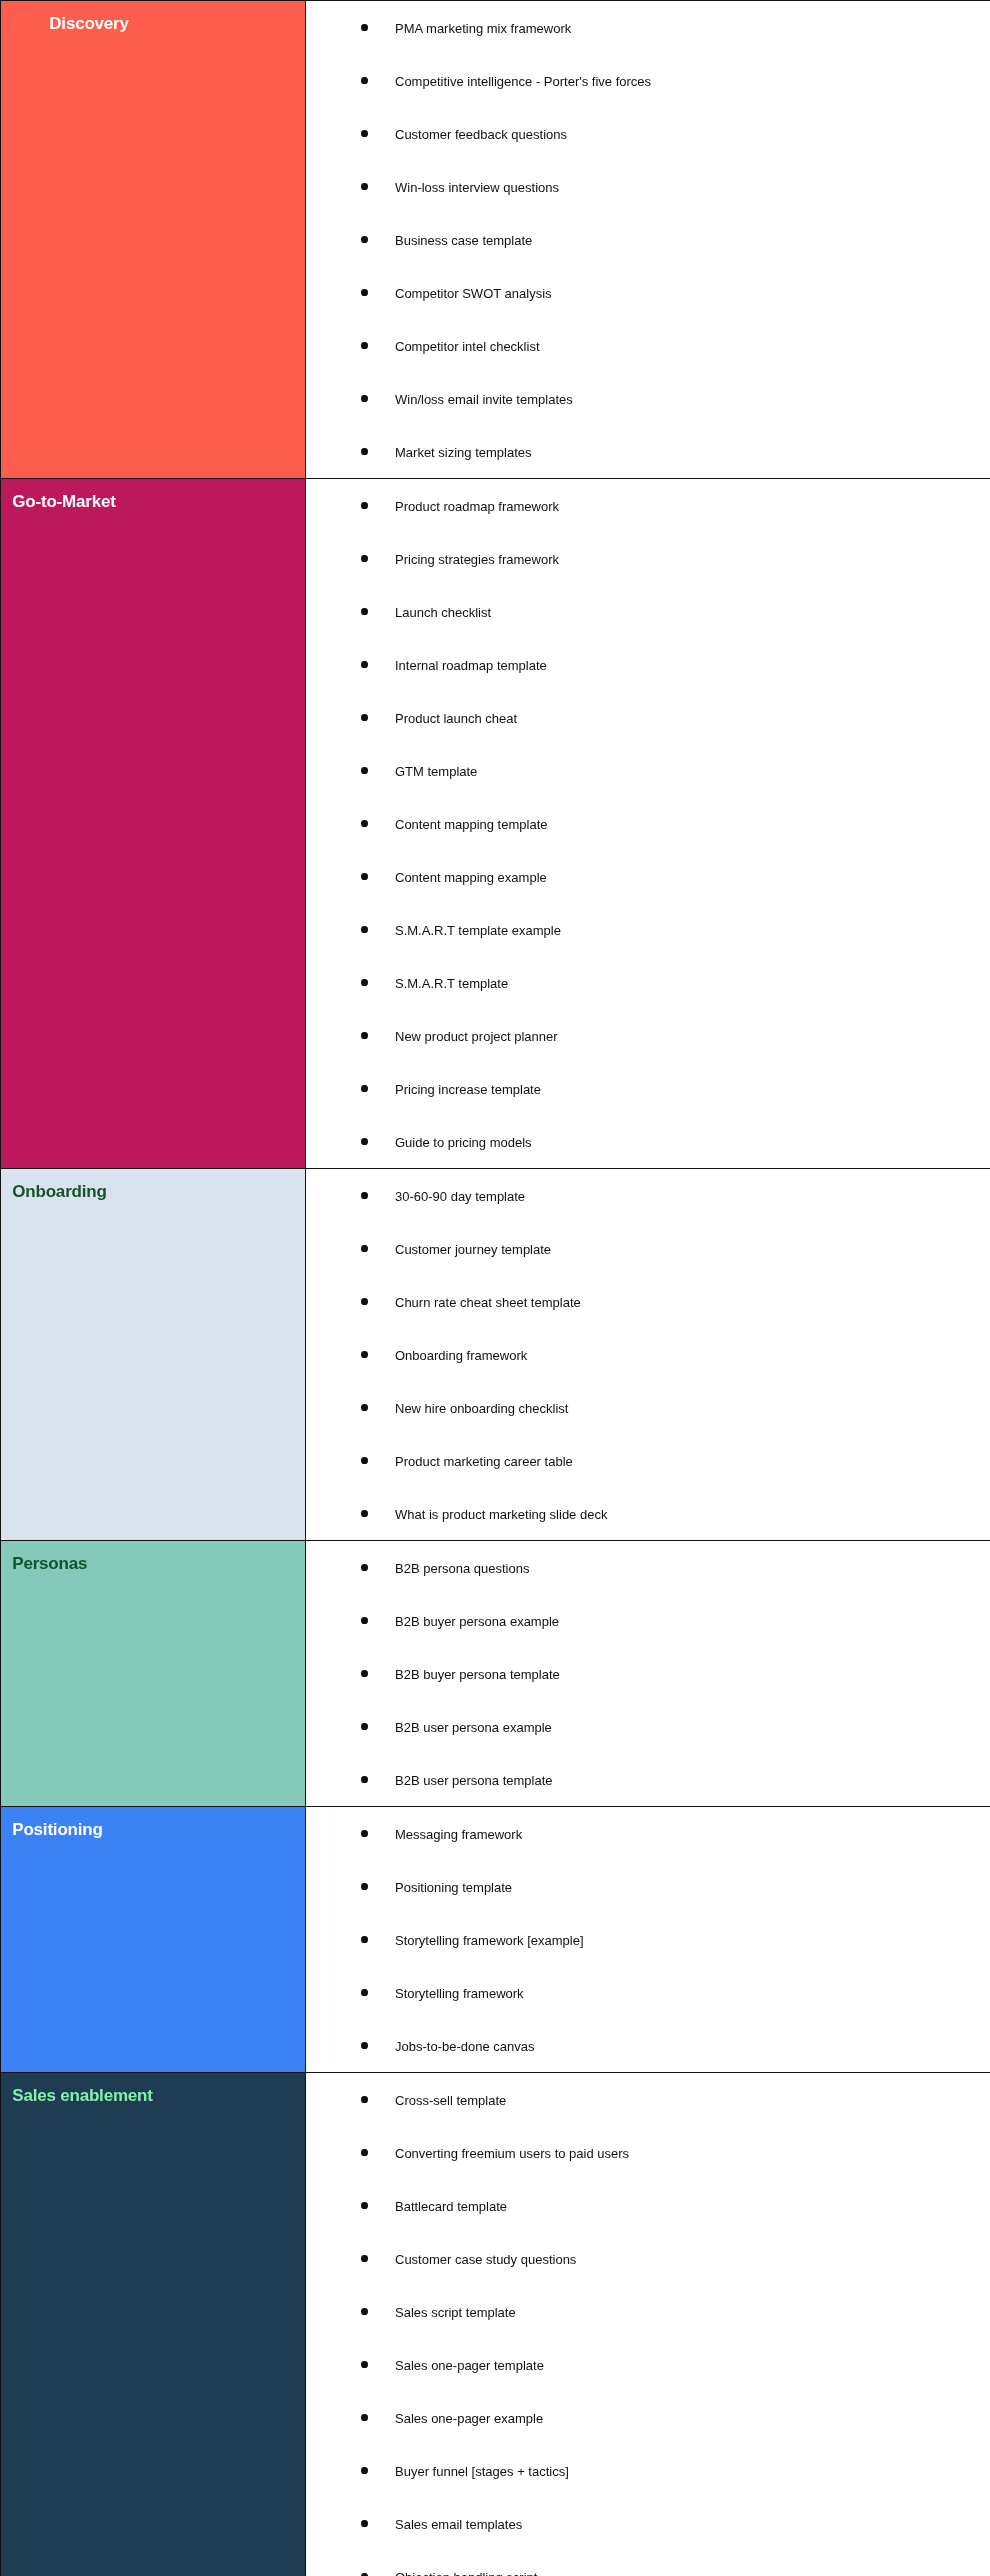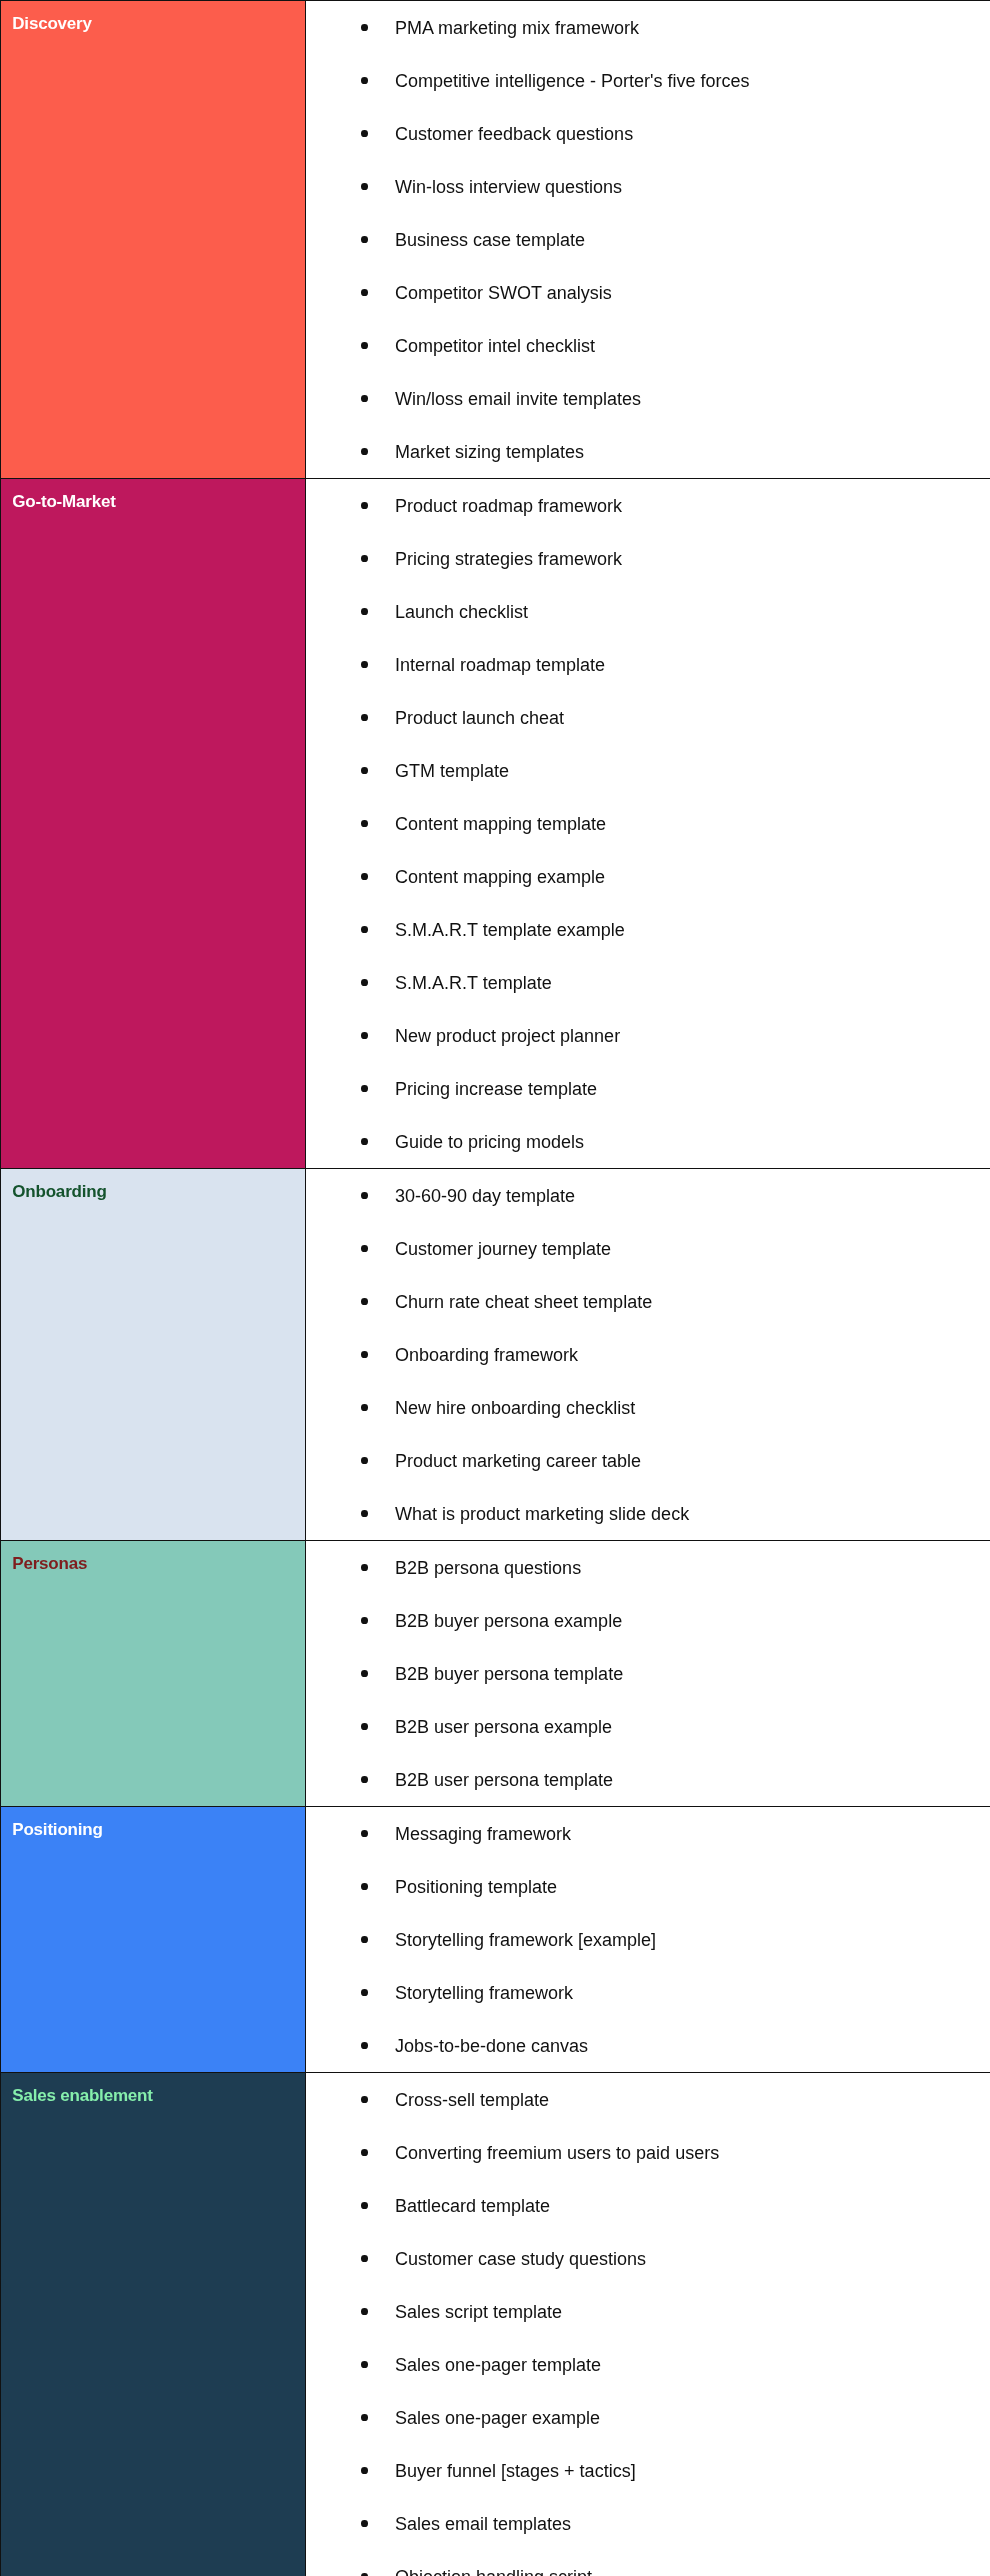--- a/index.html
+++ b/index.html
@@ -48,21 +48,21 @@
   ul.item-list {
     list-style: none;
     margin: 0;
     padding: 0;
   }
   ul.item-list li {
     position: relative;
     padding: 0 15.5px 0 89px;
     height: 53px;
     line-height: 53px;
-    font-size: 18px;
+    font-size: 13px;
     color: #111111;
     white-space: nowrap;
     overflow: hidden;
   }
   ul.item-list li .bullet {
     position: absolute;
     left: 55px;
     top: 50%;
     width: 6.7px;
     height: 6.7px;
@@ -82,21 +82,21 @@
 
 <div id="sheet">
   <table class="matrix">
     <colgroup>
       <col class="c-label">
       <col class="c-items">
     </colgroup>
     <tbody id="matrix-body">
         <tr>
           <td class="label-cell" style="background: rgb(252, 93, 76);">
-            <span class="label-text" style="color: rgb(255, 255, 255);">Discovery</span>
+            <span class="label-text" style="color: rgb(255, 255, 255); margin-left: 37px;">Discovery</span>
           </td>
           <td class="items-cell">
             <ul class="item-list">
               <li><span class="bullet"></span><span class="itext">PMA marketing mix framework</span></li>
               <li><span class="bullet"></span><span class="itext">Competitive intelligence - Porter's five forces</span></li>
               <li><span class="bullet"></span><span class="itext">Customer feedback questions</span></li>
               <li><span class="bullet"></span><span class="itext">Win-loss interview questions</span></li>
               <li><span class="bullet"></span><span class="itext">Business case template</span></li>
               <li><span class="bullet"></span><span class="itext">Competitor SWOT analysis</span></li>
               <li><span class="bullet"></span><span class="itext">Competitor intel checklist</span></li>
@@ -138,21 +138,21 @@
               <li><span class="bullet"></span><span class="itext">Churn rate cheat sheet template</span></li>
               <li><span class="bullet"></span><span class="itext">Onboarding framework</span></li>
               <li><span class="bullet"></span><span class="itext">New hire onboarding checklist</span></li>
               <li><span class="bullet"></span><span class="itext">Product marketing career table</span></li>
               <li><span class="bullet"></span><span class="itext">What is product marketing slide deck</span></li>
             </ul>
           </td>
         </tr>
         <tr>
           <td class="label-cell" style="background: rgb(132, 201, 185);">
-            <span class="label-text" style="color: #7f1d1d;">Personas</span>
+            <span class="label-text" style="color: #14532d;">Personas</span>
           </td>
           <td class="items-cell">
             <ul class="item-list">
               <li><span class="bullet"></span><span class="itext">B2B persona questions</span></li>
               <li><span class="bullet"></span><span class="itext">B2B buyer persona example</span></li>
               <li><span class="bullet"></span><span class="itext">B2B buyer persona template</span></li>
               <li><span class="bullet"></span><span class="itext">B2B user persona example</span></li>
               <li><span class="bullet"></span><span class="itext">B2B user persona template</span></li>
             </ul>
           </td>

